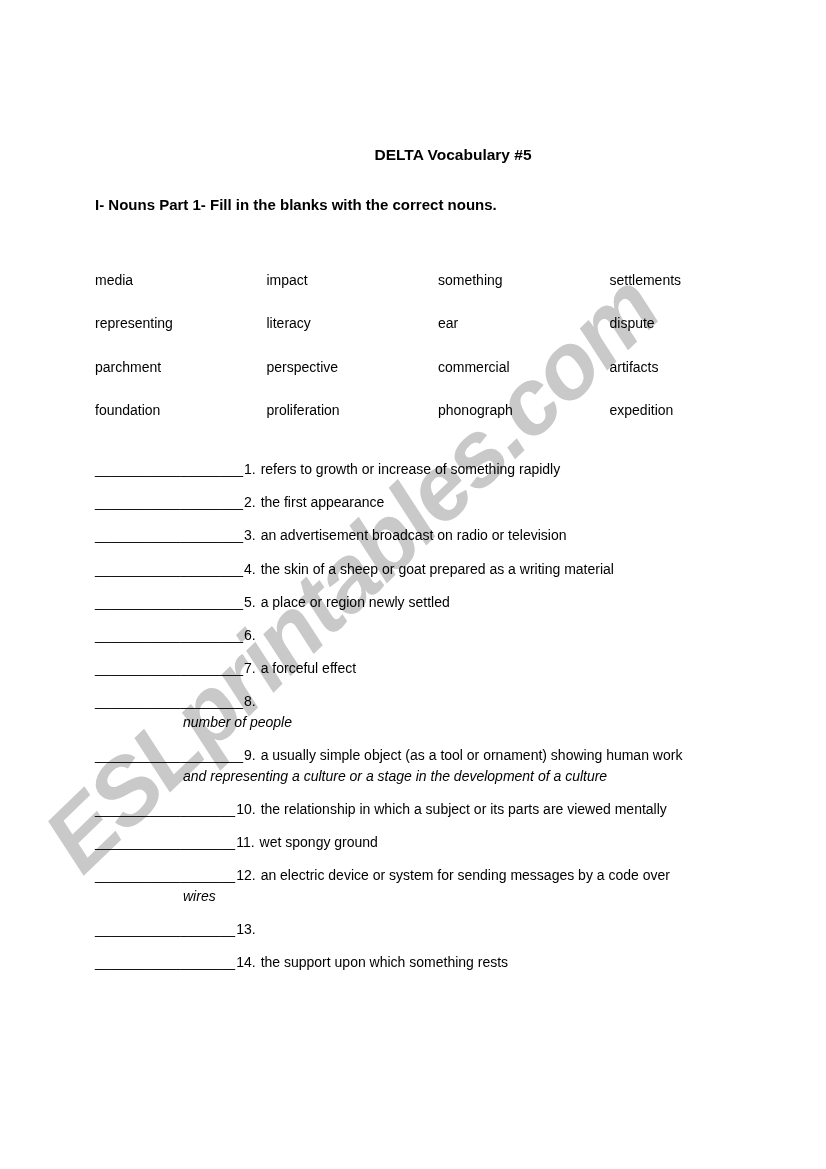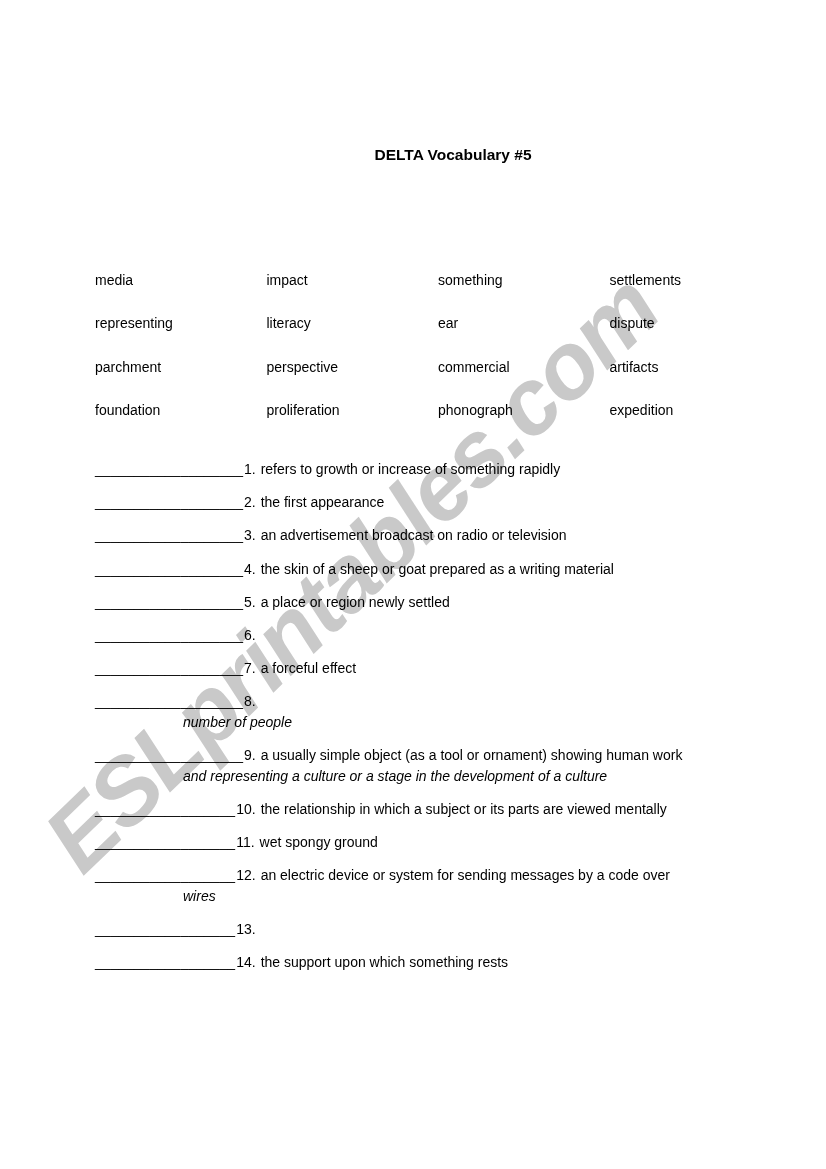--- a/index.html
+++ b/index.html
@@ -65,20 +65,21 @@
 <body>
 
 <div class="page">
 
   <div class="watermark">ESLprintables.com</div>
 
   <div class="content-layer">
 
     <div class="doc-title">DELTA Vocabulary #5</div>
 
+    <div class="section-heading">I- Nouns Part 1- Fill in the blanks with the correct nouns.</div>
 
     <div class="word-bank">
       <div class="wb-row">
         <span class="wb-cell">media</span>
         <span class="wb-cell">impact</span>
         <span class="wb-cell">something</span>
         <span class="wb-cell">settlements</span>
       </div>
       <div class="wb-row">
         <span class="wb-cell">representing</span>

